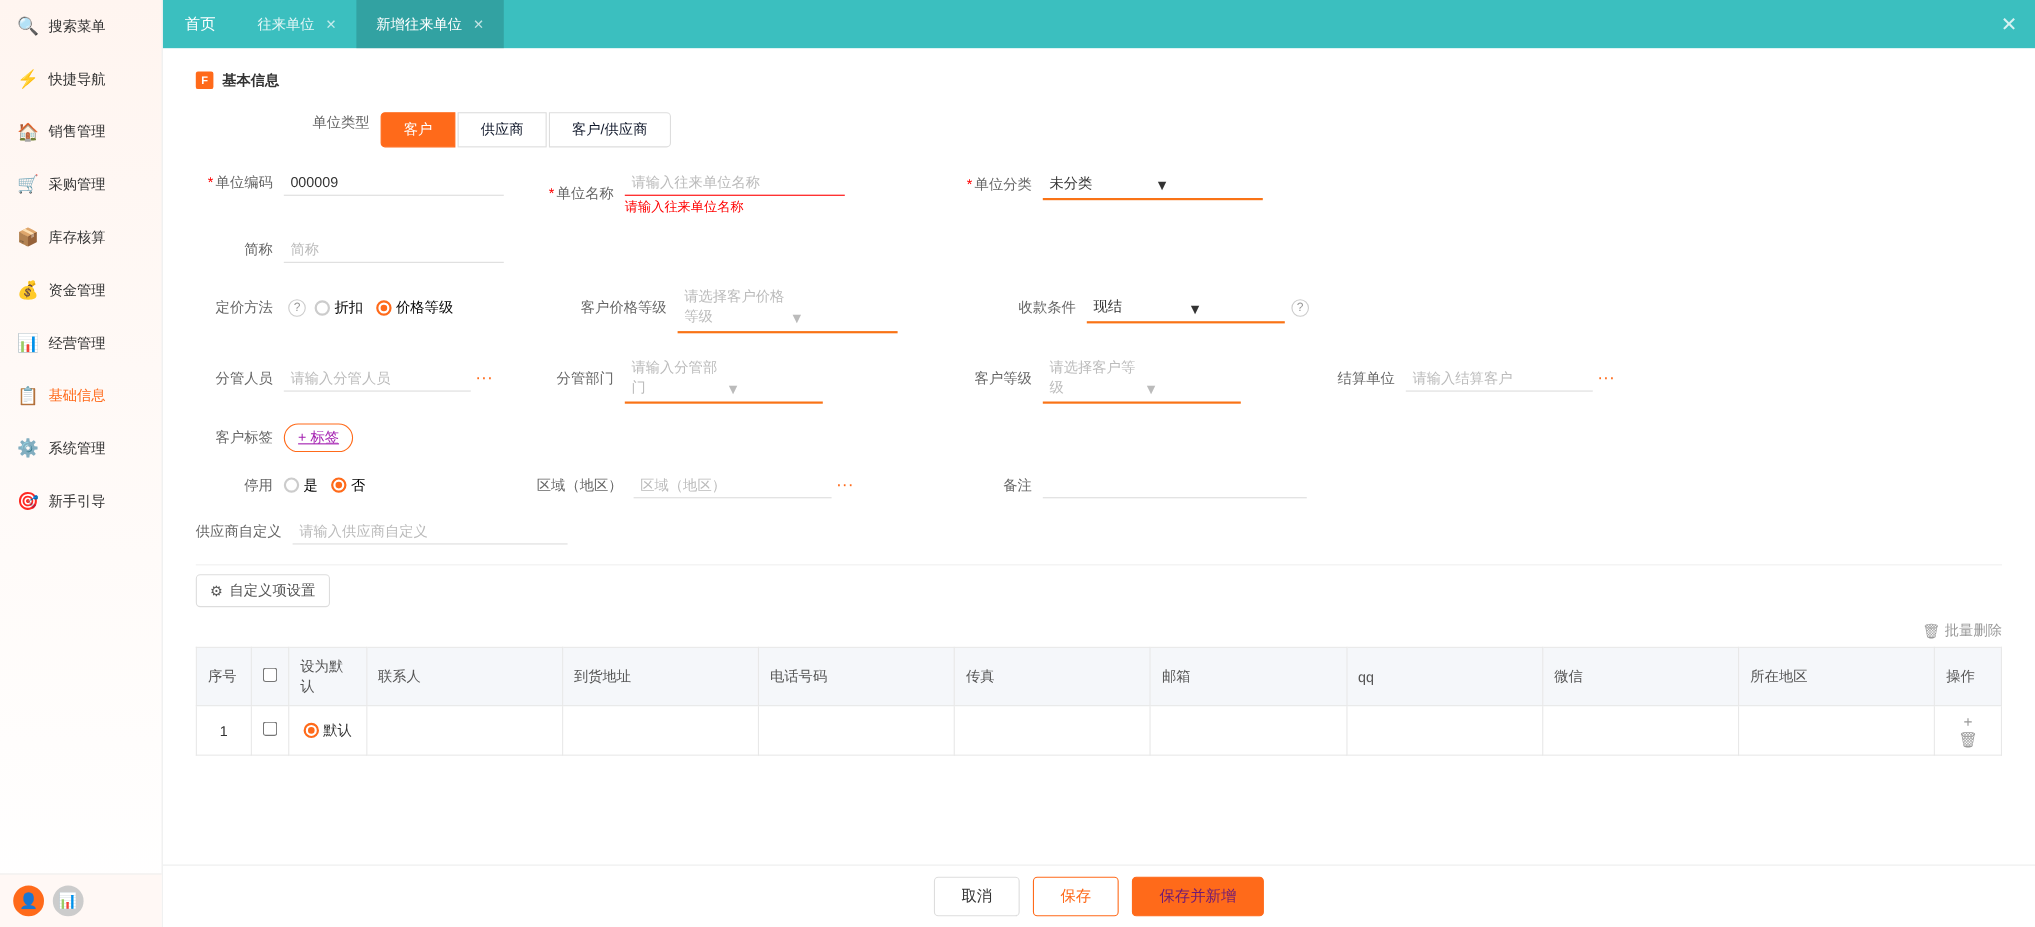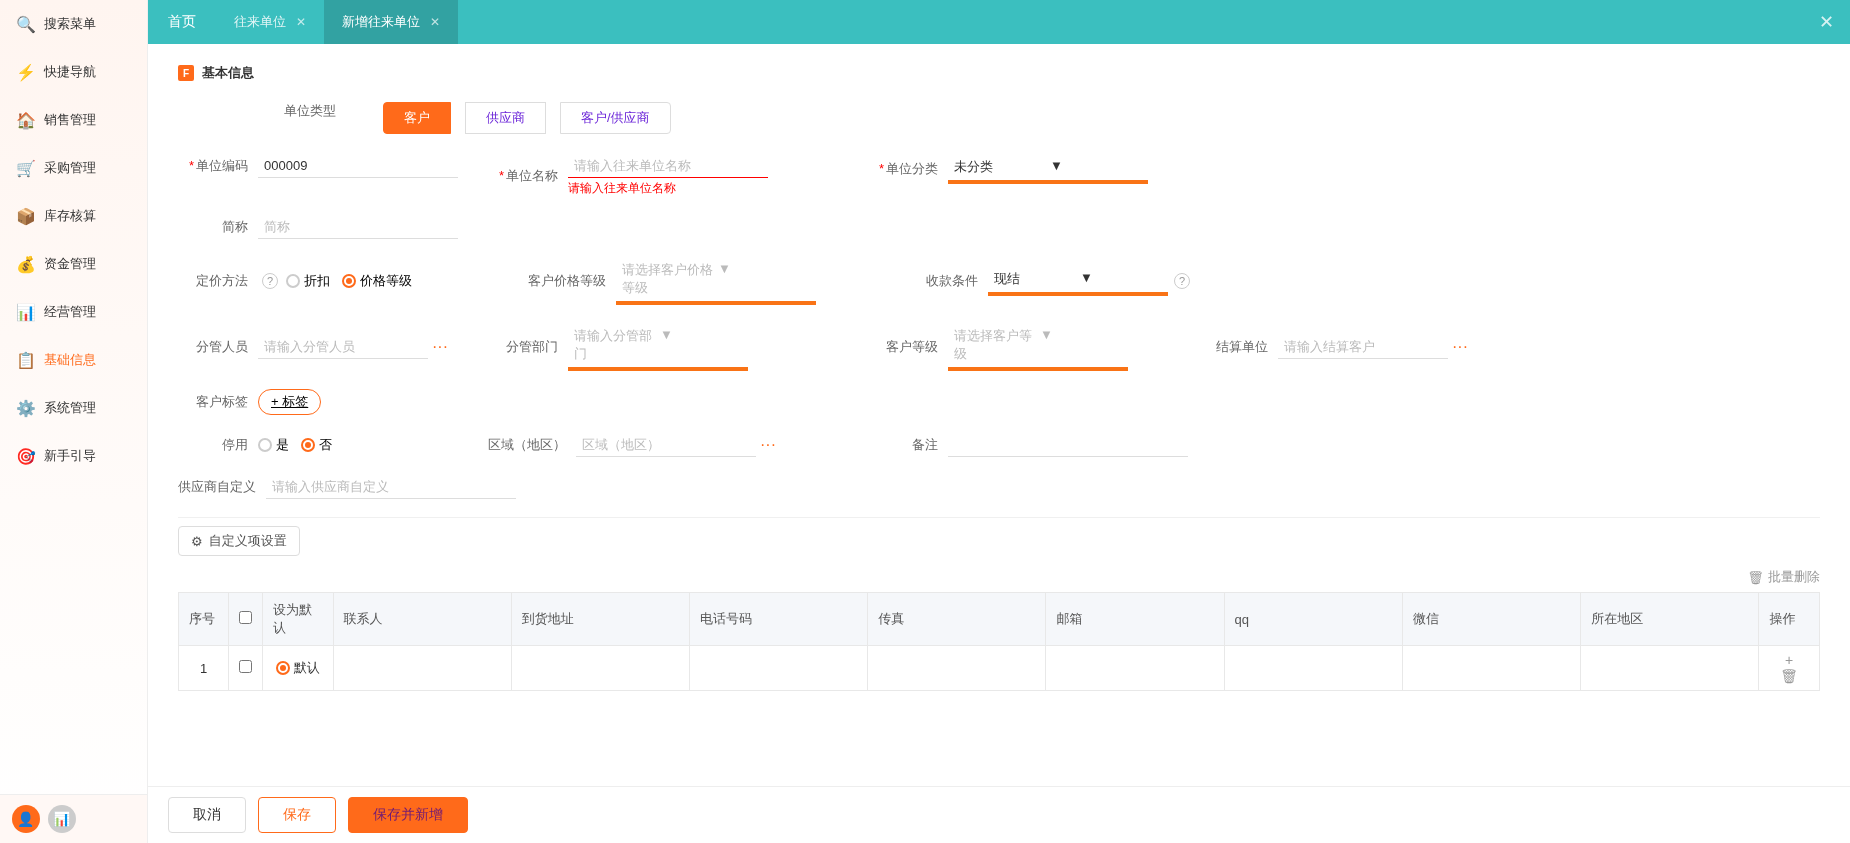--- a/index.html
+++ b/index.html
@@ -135,30 +135,29 @@
       width: 16px; height: 16px;
       background: #ff6a1a;
       border-radius: 2px;
       display: flex; align-items: center; justify-content: center;
       color: white; font-size: 10px;
     }
 
     
     .type-btn-group {
       display: flex;
-      gap: 14px;
-      margin-left: 37px;
+      gap: 2px;
     }
     .type-btn {
       padding: 6px 20px;
       border: 1px solid #ddd;
       cursor: pointer;
       font-size: 13px;
       background: #fff;
-      color: #6d28d9;
+      color: #0f172a;
     }
     .type-btn:first-child { border-radius: 4px 0 0 4px; }
     .type-btn:last-child { border-radius: 0 4px 4px 0; }
     .type-btn.active {
       background: #ff6a1a;
       color: #fff;
       border-color: #ff6a1a;
     }
 
     
@@ -195,22 +194,22 @@
       padding: 4px 6px;
       width: 200px;
       font-size: 13px;
       background: transparent;
       color: #333;
     }
     .form-input.error-border { border-bottom: 1px solid red; }
     .form-input::placeholder { color: #bbb; }
     .field-with-arrow {
       display: flex;
-      align-items: flex-start;
-      border-bottom: 4px solid #f97316;
+      align-items: flex-end;
+      border-bottom: 2px solid #f97316;
       padding: 4px 6px;
       min-width: 180px;
     }
     .field-with-arrow span { flex: 1; color: #bbb; font-size: 13px; }
     .field-with-arrow.has-value span { color: #333; }
     .arrow-icon { color: #bbb; font-size: 12px; margin-left: 4px; }
     .error-text { color: red; font-size: 12px; margin-top: 2px; }
     .field-group { display: flex; flex-direction: column; }
 
     
@@ -244,21 +243,21 @@
       width: 16px; height: 16px;
       border-radius: 50%;
       border: 1px solid #ccc;
       display: flex; align-items: center; justify-content: center;
       color: #999; font-size: 11px; cursor: pointer; margin-left: 4px;
     }
 
     
     .tag-btn {
       border: 1px solid #ff6a1a;
-      color: #000000;
+      color: #a21caf;
       background: #fff;
       border-radius: 20px;
       padding: 3px 12px;
       cursor: pointer;
       font-size: 12px;
       display: flex; align-items: center; gap: 4px; text-decoration: underline;
     }
 
     
     .more-btn {
@@ -303,21 +302,21 @@
       color: #333;
     }
     .data-table td.center { text-align: center; }
     .checkbox-cell { width: 30px; text-align: center; }
 
     
     .footer {
       background: #fff;
       border-top: 1px solid #eee;
       display: flex;
-      justify-content: flex-start;
+      justify-content: center;
       align-items: center;
       padding: 10px 20px;
       gap: 12px;
       flex-shrink: 0;
     }
     .btn {
       padding: 8px 24px;
       border-radius: 4px;
       cursor: pointer;
       font-size: 14px;

